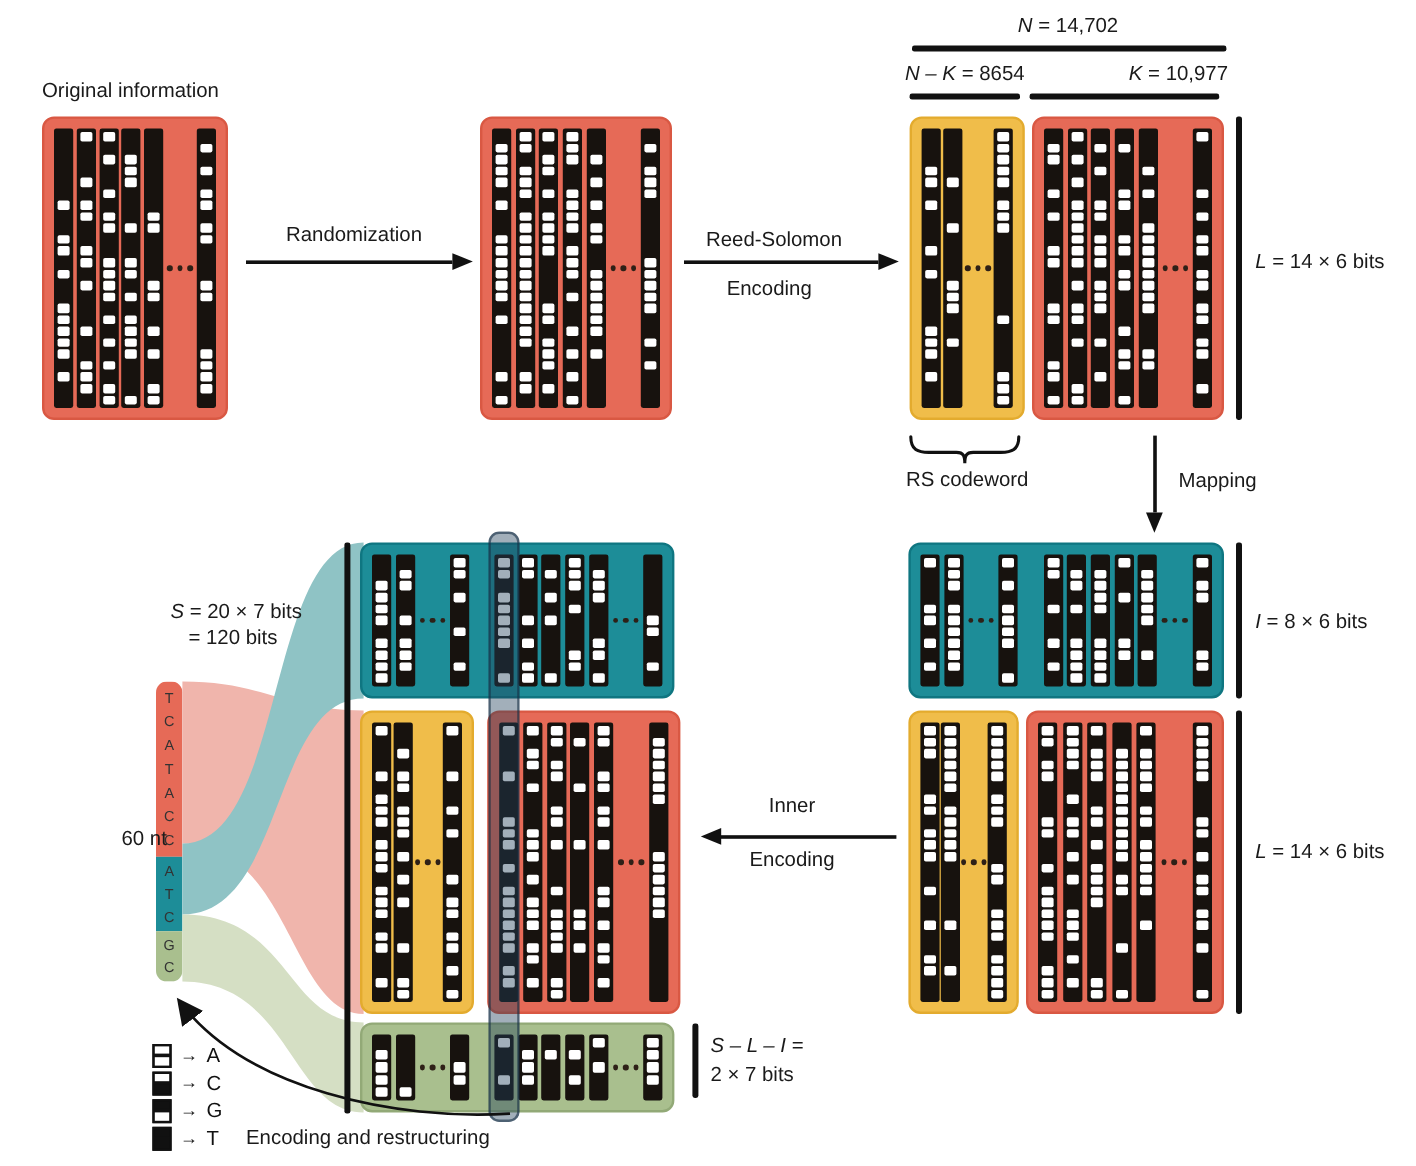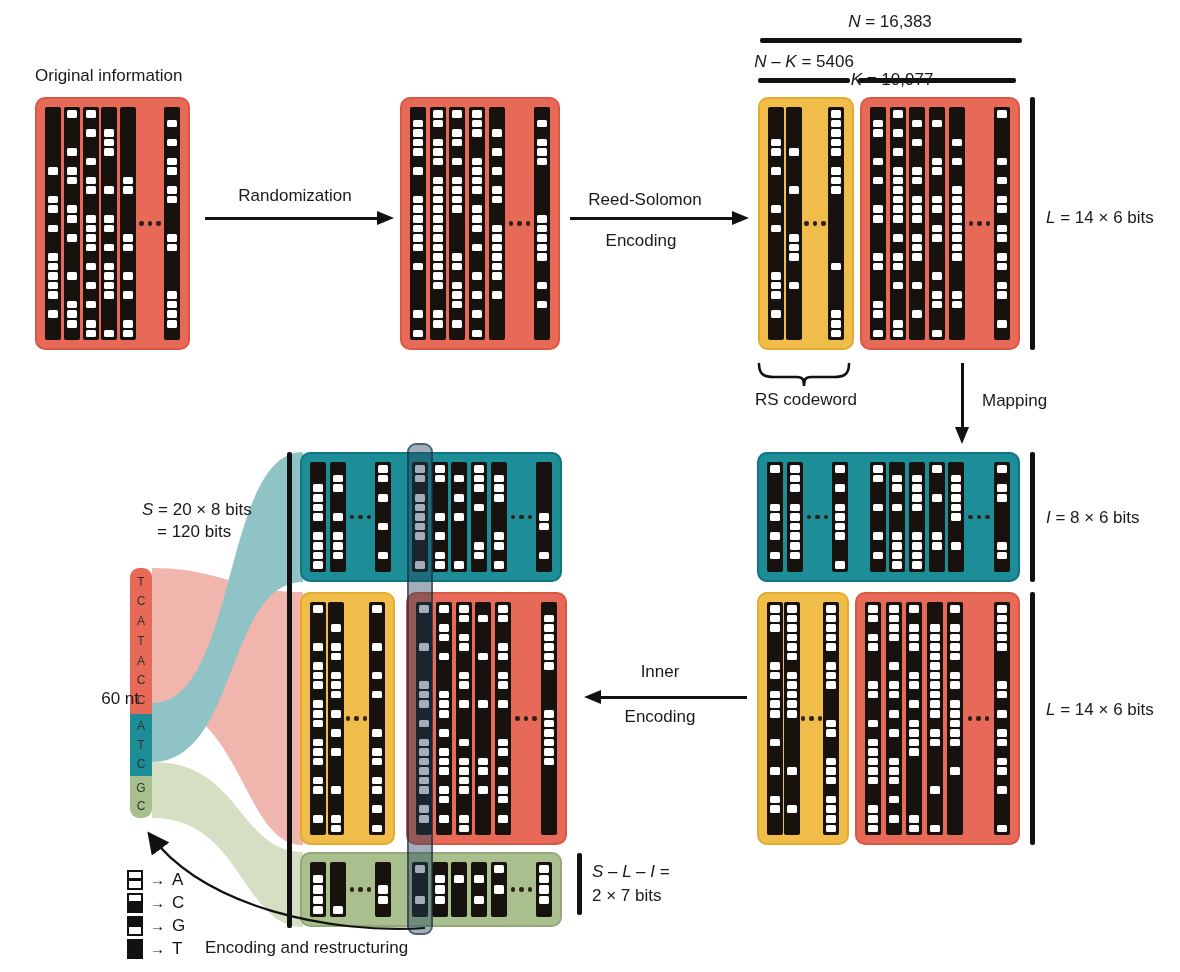--- a/index.html
+++ b/index.html
@@ -1556,41 +1556,41 @@
         <span class="legend-letter">T</span>
       </div>
     </div>
 
   <div class="lbl" style="left:35px;top:66px;">Original information</div>
   <div class="lbl cx" style="left:295px;top:186px;">Randomization</div>
   <div class="lbl cx" style="left:645px;top:190px;">Reed-Solomon</div>
   <div class="lbl cx" style="left:641px;top:231px;">Encoding</div>
 
   <div class="lbl cx" style="left:890px;top:12px;">
-    <i>N</i><span> = 16,383</span></div>
+    <i>N</i><span> = 14,702</span></div>
   <div class="lbl cx" style="left:804px;top:52px;">
-    <i>N – K</i><span> = 5406</span></div>
-  <div class="lbl cx" style="left:892px;top:52px;margin-top:18px;">
+    <i>N – K</i><span> = 8654</span></div>
+  <div class="lbl cx" style="left:982px;top:52px;">
     <i>K</i><span> = 10,977</span></div>
   <div class="lbl" style="left:1046px;top:208px;">
     <i>L</i><span> = 14 × 6 bits</span></div>
 
   <div class="lbl cx" style="left:806px;top:390px;">RS codeword</div>
   <div class="lbl" style="left:982px;top:391px;">Mapping</div>
 
   <div class="lbl" style="left:1046px;top:508px;">
     <i>I</i><span> = 8 × 6 bits</span></div>
   <div class="lbl" style="left:1046px;top:700px;">
     <i>L</i><span> = 14 × 6 bits</span></div>
 
   <div class="lbl cx" style="left:660px;top:662px;">Inner</div>
   <div class="lbl cx" style="left:660px;top:707px;">Encoding</div>
 
   <div class="lbl" style="left:142px;top:500px;">
-    <i>S</i><span> = 20 × 8 bits</span></div>
+    <i>S</i><span> = 20 × 7 bits</span></div>
   <div class="lbl" style="left:157px;top:522px;">
     <span>= 120 bits</span></div>
 
   <div class="lbl" style="left:592px;top:862px;">
     <i>S – L – I</i><span> =</span></div>
   <div class="lbl" style="left:592px;top:886px;">
     <span>2 × 7 bits</span></div>
 
   <div class="lbl rt" style="left:91px;top:689px;width:48px;">60 nt</div>
   <div class="lbl" style="left:205px;top:938px;">Encoding and restructuring</div>

